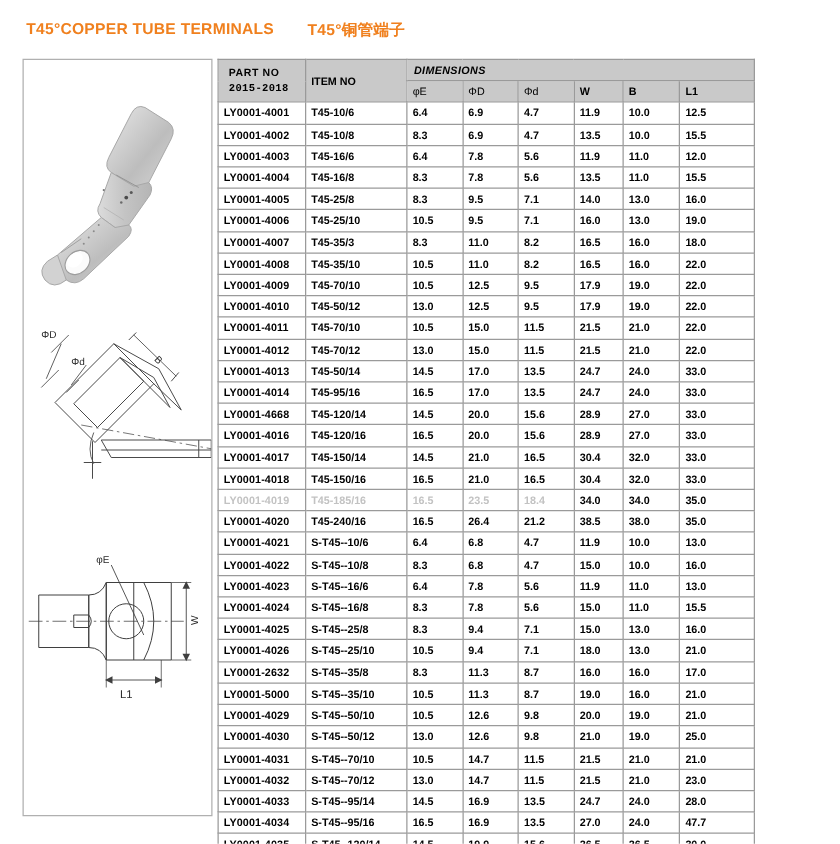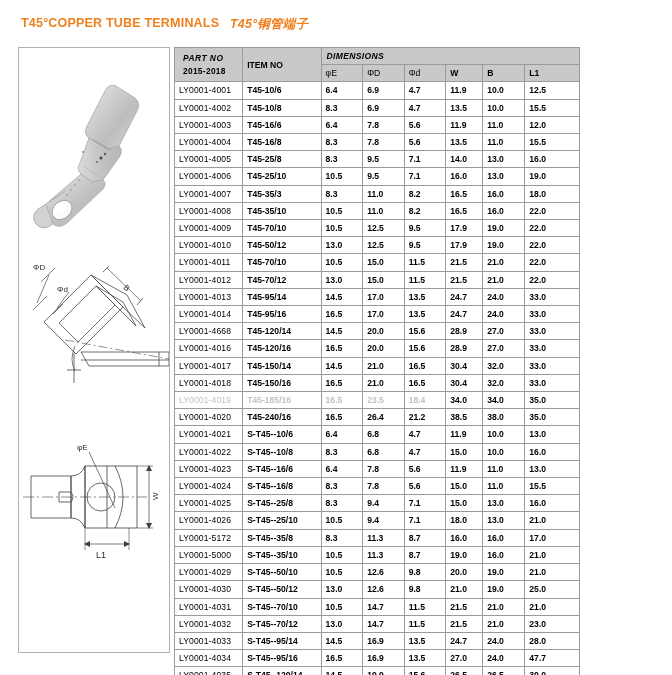--- a/index.html
+++ b/index.html
@@ -11,20 +11,21 @@
     width: 672px;
     height: 675px;
     font-family: "Liberation Sans", sans-serif;
     color: #000000;
     overflow: hidden;
   }
   .page {
     position: relative;
     width: 580px;
     height: 675px;
+    padding-left: 24px;
   }
 
   
   .title-bar {
     position: absolute;
     left: 0;
     top: 16px;
     width: 672px;
     height: 22px;
   }
@@ -33,28 +34,27 @@
     left: 21px;
     top: 0;
     font-size: 12.5px;
     font-weight: bold;
     letter-spacing: 0.2px;
     color: #F0801E;
     white-space: nowrap;
   }
   .title-cn {
     position: absolute;
-    left: 230px;
+    left: 246px;
     top: 0;
     font-size: 12.5px;
     font-weight: bold;
     letter-spacing: 0.2px;
     color: #F0801E;
     white-space: nowrap;
-    font-style: italic;
   }
 
   
   .figure-panel {
     position: absolute;
     left: 18px;
     top: 47px;
     width: 152px;
     height: 606px;
     border: 1px solid #b0b0b0;
@@ -97,32 +97,32 @@
     background: #c9c9c9;
     font-weight: bold;
   }
   th.th-partno {
     font-weight: normal;
     font-size: 8.4px;
     line-height: 13px;
     padding-left: 8px;
     vertical-align: middle;
   }
-  th.th-partno .pn-line1 { display: block; letter-spacing: 0.5px; font-style: italic; }
-  th.th-partno .pn-line2 { display: block; letter-spacing: 0.3px; }
+  th.th-partno .pn-line1 { display: block; letter-spacing: 0.5px; }
+  th.th-partno .pn-line2 { display: block; letter-spacing: 0.3px; font-family: Liberation Mono, monospace; }
   th.th-dims {
     padding-left: 5px;
     letter-spacing: 0.3px;
     font-style: italic;
   }
   th.th-sub { font-weight: bold; }
   th.th-sub.sub-light { font-weight: normal; }
   .spec-table tbody td { background: #ffffff; }
   td.c-part {
-    font-weight: normal;
+    font-weight: bold;
     letter-spacing: 0.1px;
   }
   td.c-item,
   td.c-w,
   td.c-b { font-weight: bold; }
   td.c-e,
   td.c-d,
   td.c-dd,
   td.c-l1 { font-weight: bold; }
   tr.faded td { color: #c2c2c2; }
@@ -422,21 +422,21 @@
           <td class="c-item">T45-70/12</td>
           <td class="c-e">13.0</td>
           <td class="c-d">15.0</td>
           <td class="c-dd">11.5</td>
           <td class="c-w">21.5</td>
           <td class="c-b">21.0</td>
           <td class="c-l1">22.0</td>
         </tr>
         <tr>
           <td class="c-part">LY0001-4013</td>
-          <td class="c-item">T45-95/14</td>
+          <td class="c-item">T45-50/14</td>
           <td class="c-e">14.5</td>
           <td class="c-d">17.0</td>
           <td class="c-dd">13.5</td>
           <td class="c-w">24.7</td>
           <td class="c-b">24.0</td>
           <td class="c-l1">33.0</td>
         </tr>
         <tr>
           <td class="c-part">LY0001-4014</td>
           <td class="c-item">T45-95/16</td>
@@ -561,21 +561,21 @@
           <td class="c-part">LY0001-4026</td>
           <td class="c-item">S-T45--25/10</td>
           <td class="c-e">10.5</td>
           <td class="c-d">9.4</td>
           <td class="c-dd">7.1</td>
           <td class="c-w">18.0</td>
           <td class="c-b">13.0</td>
           <td class="c-l1">21.0</td>
         </tr>
         <tr>
-          <td class="c-part">LY0001-5172</td>
+          <td class="c-part">LY0001-2632</td>
           <td class="c-item">S-T45--35/8</td>
           <td class="c-e">8.3</td>
           <td class="c-d">11.3</td>
           <td class="c-dd">8.7</td>
           <td class="c-w">16.0</td>
           <td class="c-b">16.0</td>
           <td class="c-l1">17.0</td>
         </tr>
         <tr>
           <td class="c-part">LY0001-5000</td>

